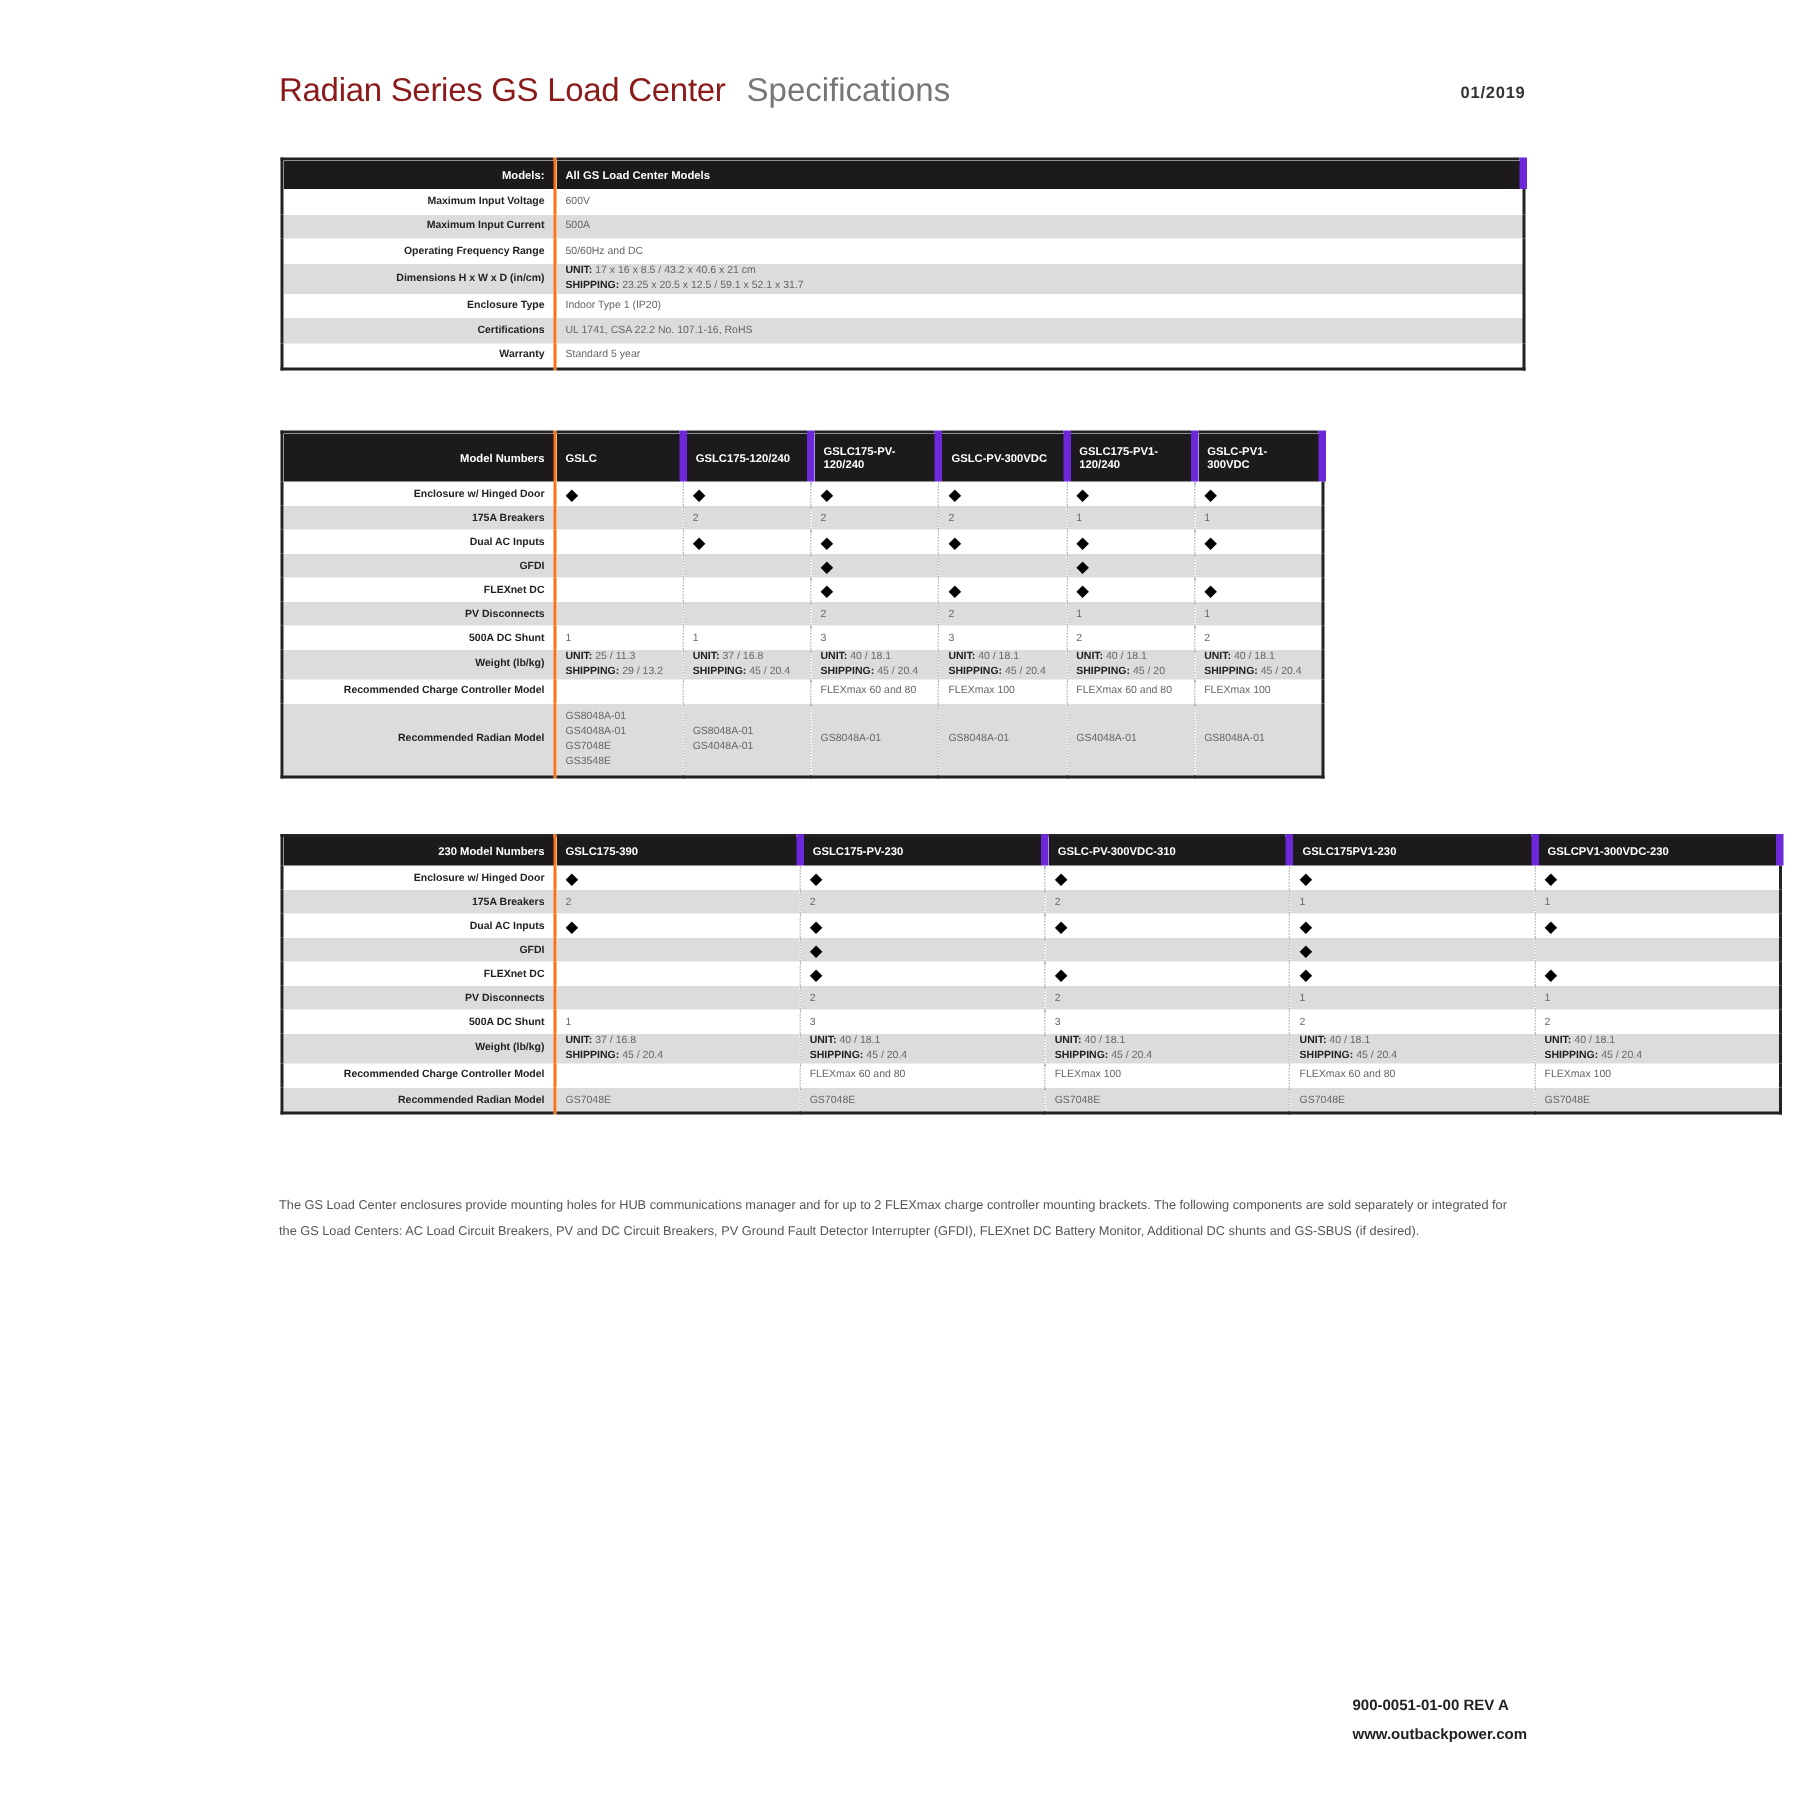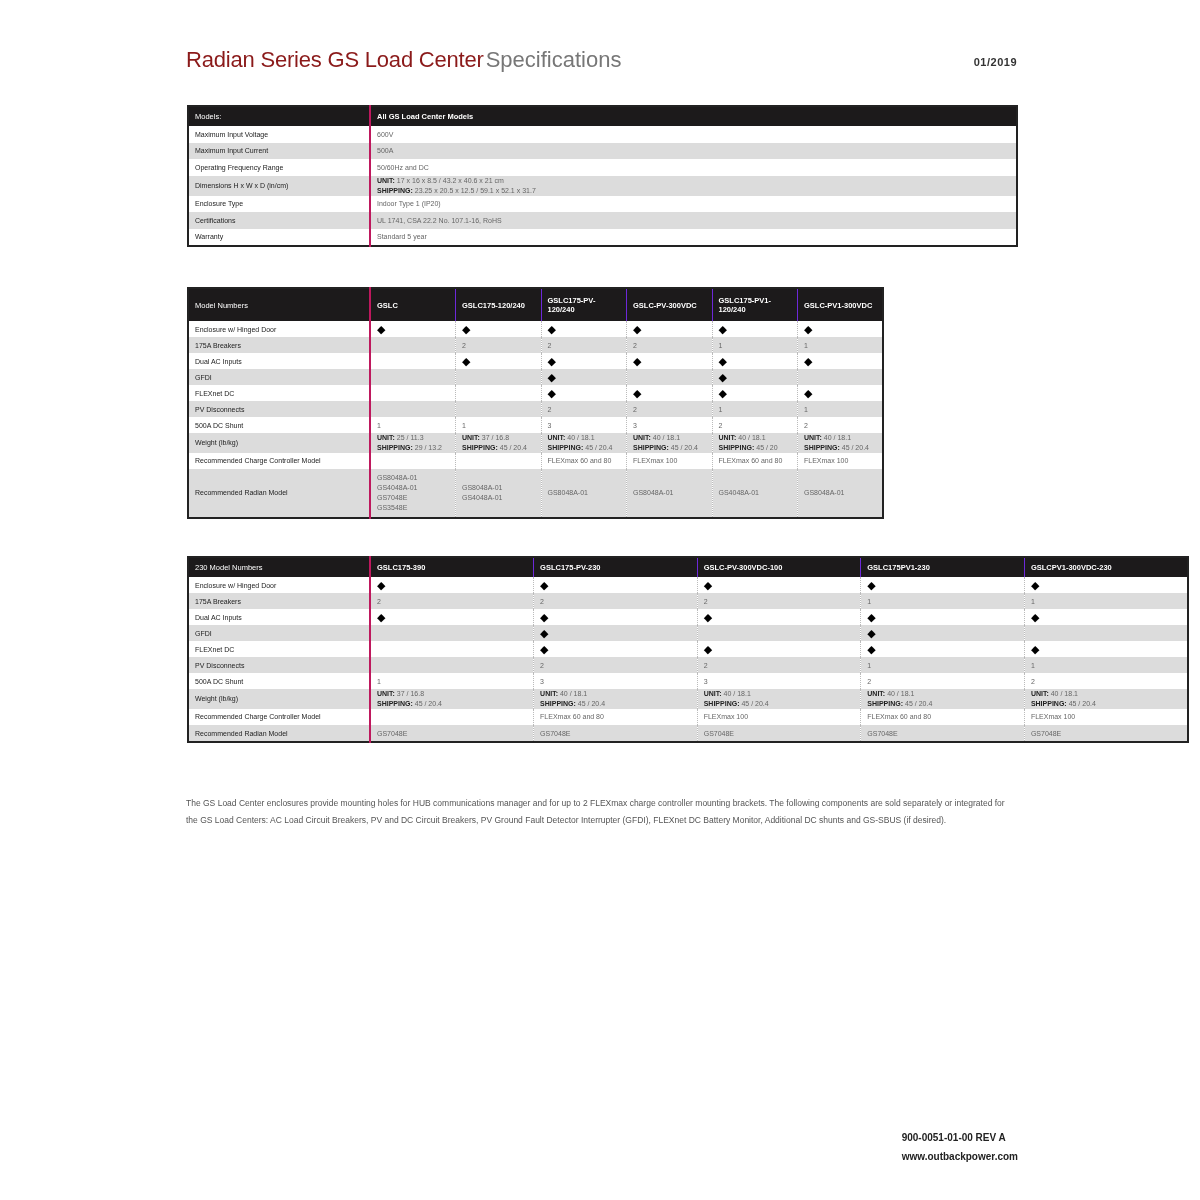--- a/index.html
+++ b/index.html
@@ -1,25 +1,25 @@
 <!DOCTYPE html>
 <html><head>
 <meta charset="utf-8">
 <style>
   html, body { margin:0; padding:0; background:#fff; }
   body { width:1200px; height:1200px; position:relative; font-family:"Liberation Sans", sans-serif; color:#222; overflow:hidden; }
   .title { position:absolute; left:186px; top:46px; font-size:22px; line-height:28px; white-space:nowrap; }
   .title .t-bold { color:#8b1a1a; font-weight:normal; letter-spacing:-0.2px; }
-  .title .t-light { color:#777; font-weight:normal; margin-left:2px; }
+  .title .t-light { color:#777; font-weight:normal; margin-left:14px; }
   .date { position:absolute; right:183px; top:56px; font-size:11px; font-weight:bold; color:#333; letter-spacing:0.5px; }
 
   table.spec { position:absolute; left:187px; border-collapse:collapse; border:2px solid #222; font-size:7px; table-layout:fixed; }
   table.spec th, table.spec td { padding:0 6px; vertical-align:middle; border-right:1px dotted #bbb; overflow:hidden; white-space:nowrap; }
-  table.spec thead th { background:#1c1a1b; color:#fff; font-weight:bold; text-align:left; font-size:7.5px; border-right:1px solid #6d28d9; line-height:9px; }
-  table.spec th.rowlab, table.spec td.rowlab { text-align:left; font-weight:normal; color:#222; border-right:2px solid #be185d; }
+  table.spec thead th { background:#1c1a1b; color:#fff; font-weight:bold; text-align:left; font-size:7.5px; border-right:5px solid #6d28d9; line-height:9px; }
+  table.spec th.rowlab, table.spec td.rowlab { text-align:right; font-weight:bold; color:#222; border-right:2px solid #f97316; }
   table.spec thead th.rowlab { color:#fff; }
   table.spec tbody tr:nth-child(even) td { background:#dcdcdc; }
   table.spec tbody tr:nth-child(odd) td { background:#fff; }
   .dot { font-size:11px; color:#000; }
   .val { color:#666; }
   .b { font-weight:bold; color:#222; }
   .tall td { line-height:10px; padding-top:3px; padding-bottom:3px; }
 
   #t1 { top:105px; width:831px; }
   #t1 tbody td { height:16.5px; }
@@ -225,21 +225,21 @@
       <col>
       <col>
       <col>
       <col>
     </colgroup>
     <thead>
       <tr>
         <th class="rowlab">230 Model Numbers</th>
         <th style="white-space:normal">GSLC175-390</th>
         <th style="white-space:normal">GSLC175-PV-230</th>
-        <th style="white-space:normal">GSLC-PV-300VDC-100</th>
+        <th style="white-space:normal">GSLC-PV-300VDC-310</th>
         <th style="white-space:normal">GSLC175PV1-230</th>
         <th style="white-space:normal">GSLCPV1-300VDC-230</th>
       </tr>
     </thead>
     <tbody>
       <tr>
         <td class="rowlab">Enclosure w/ Hinged Door</td>
         <td class="dot">◆</td>
         <td class="dot">◆</td>
         <td class="dot">◆</td>

